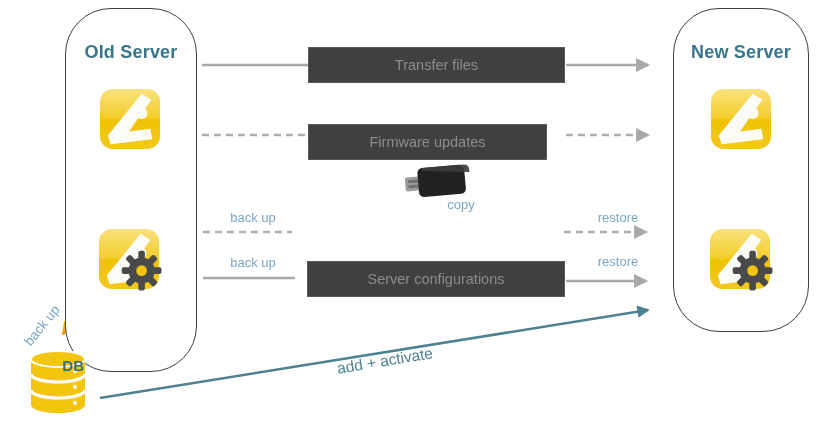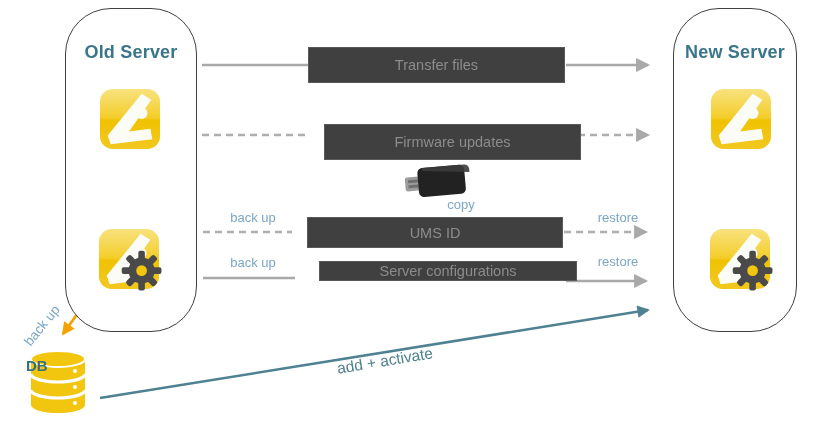--- a/index.html
+++ b/index.html
@@ -5,54 +5,54 @@
   html,body{margin:0;padding:0;background:#ffffff;}
   .canvas{
     position:relative;width:830px;height:425px;background:#ffffff;
     font-family:"Liberation Sans", sans-serif;overflow:hidden;
   }
   .connector-layer{position:absolute;left:0;top:0;width:830px;height:425px;}
   .server-box{
     position:absolute;background:#ffffff;border:1.6px solid #3f3f3f;
     border-radius:46px;box-sizing:border-box;
   }
-  .server-box.old{left:65px;top:8px;width:132px;height:324px;}
-  .server-box.new{left:673px;top:8px;width:124px;height:324px;padding-left:20px;}
+  .server-box.old{left:65px;top:8px;width:132px;height:364px;}
+  .server-box.new{left:673px;top:8px;width:136px;height:324px;padding-left:20px;}
   .server-title{
     position:absolute;top:33px;left:0;width:100%;text-align:center;
     color:#3a768b;font-weight:bold;font-size:18px;letter-spacing:.2px;
   }
   .step-box{
     position:absolute;background:#404040;border:1.3px solid #595959;
     box-sizing:border-box;display:flex;align-items:center;justify-content:center;
     color:#8c8c8c;font-size:14.5px;
   }
   .step-transfer{left:308px;top:47px;width:257px;height:36px;}
-  .step-firmware{left:324px;top:124px;width:257px;height:36px;text-align:right;}
+  .step-firmware{left:308px;top:124px;width:239px;height:36px;text-align:right;}
   .step-umsid{left:307px;top:217px;width:256px;height:31px;}
-  .step-configs{left:307px;top:261px;width:258px;height:20px;margin-left:12px;}
+  .step-configs{left:307px;top:261px;width:258px;height:36px;}
   .small-label{
     position:absolute;color:#7aa6c6;font-size:13px;text-align:center;
     white-space:nowrap;
   }
   .lbl-backup-ums{left:212px;top:210px;width:82px;}
   .lbl-backup-configs{left:212px;top:255px;width:82px;}
   .lbl-restore-ums{left:583px;top:210px;width:70px;}
   .lbl-restore-configs{left:583px;top:254px;width:70px;}
   .lbl-copy{left:429px;top:197px;width:64px;}
   .lbl-db-backup{
     left:4px;top:318px;width:76px;transform:rotate(-51deg);
     font-size:13.5px;
   }
   .lbl-add-activate{
     left:300px;top:352px;width:170px;transform:rotate(-9.3deg);
     color:#4e8191;font-size:15.5px;text-align:center;white-space:nowrap;
   }
   .db-label{
-    position:absolute;left:26px;top:357px;width:58px;text-align:left;
+    position:absolute;left:26px;top:357px;width:58px;text-align:right;
     color:#35707f;font-weight:bold;font-size:15px;
   }
   .abs{position:absolute;}
   svg{overflow:visible;}
 </style>
 </head>
 <body>
 
 <div class="canvas">
 
@@ -129,21 +129,20 @@
   <svg class="abs" style="left:710px;top:88px" width="62" height="62" viewBox="0 0 64 64">
     <use href="#app-base" xlink:href="#app-base"></use>
   </svg>
   <svg class="abs" style="left:709px;top:228px" width="62" height="62" viewBox="0 0 64 64">
     <use href="#app-base" xlink:href="#app-base"></use>
     <use href="#gear-shape" xlink:href="#gear-shape" transform="translate(45,44)"></use>
   </svg>
 
   <div class="step-box step-transfer">Transfer files</div>
   <div class="step-box step-firmware">Firmware updates</div>
-  <div class="step-box step-umsid">UMS ID</div>
   <div class="step-box step-configs">Server configurations</div>
 
   <svg class="abs" style="left:403px;top:162px;transform:rotate(-5deg)" width="64" height="36" viewBox="0 0 64 36">
     <rect x="2" y="13" width="16" height="14" rx="2" fill="#9c9c9c"></rect>
     <rect x="5" y="16" width="10" height="3" fill="#6f6f6f"></rect>
     <rect x="5" y="21" width="10" height="3" fill="#6f6f6f"></rect>
     <rect x="15" y="5" width="47" height="29" rx="5" fill="#222222"></rect>
     <path d="M20 5 h42 a5 5 0 0 1 5 5 v3 L20 8 Z" fill="#3c3c3c" opacity="0.9"></path>
   </svg>
   <div class="small-label lbl-copy">copy</div>

